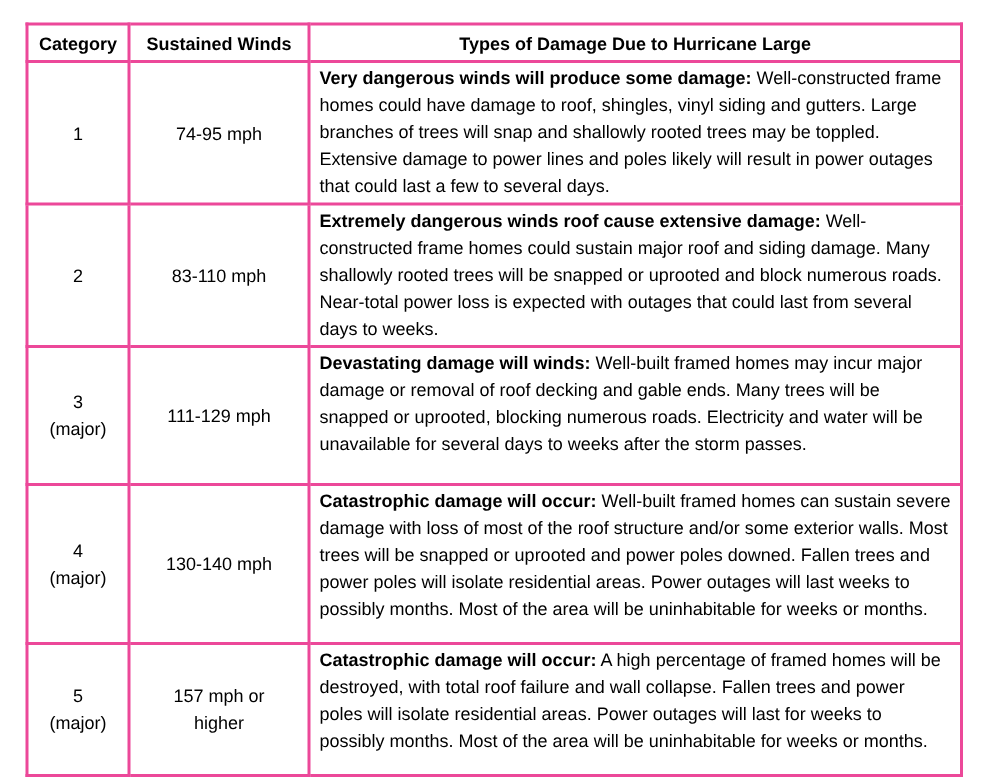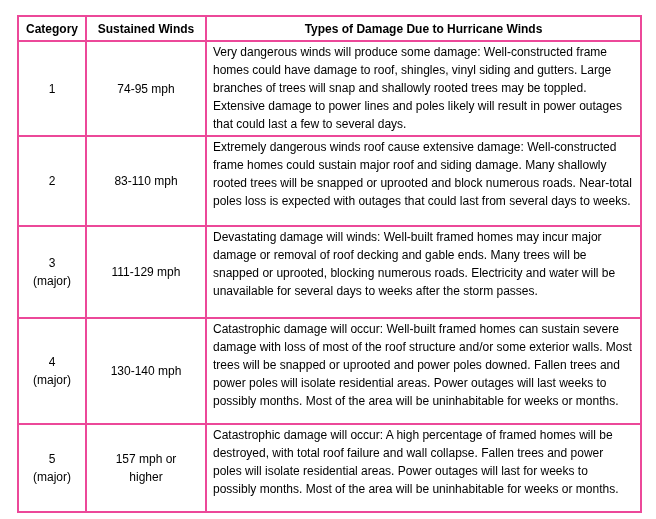--- a/index.html
+++ b/index.html
@@ -44,53 +44,53 @@
     text-align: center;
     vertical-align: middle;
     white-space: pre-line;
     padding: 1px 2px;
   }
   td.cell-damage {
     text-align: left;
     vertical-align: top;
     padding: 1px 6px 2px 6px;
   }
-  .damage-lead { font-weight: normal; }
+  .damage-lead { font-weight: bold; }
   tr.r-5lines { height: 90px; }
   tr.r-3      { height: 92px; }
   tr.r-4      { height: 106px; }
   tr.r-5      { height: 88px; }
 </style>
 </head>
 <body>
 
 <div class="table-wrap">
   <table class="hurricane">
     <colgroup>
       <col class="c-cat">
         <col class="c-winds">
         <col class="c-dmg">
     </colgroup>
     <tbody>
         <tr>
       <th class="hdr">Category</th>
       <th class="hdr">Sustained Winds</th>
-      <th class="hdr">Types of Damage Due to Hurricane Winds</th>
+      <th class="hdr">Types of Damage Due to Hurricane Large</th>
     </tr>
 
     <tr class="r-5lines">
       <td class="cell-center">1</td>
       <td class="cell-center">74-95 mph</td>
       <td class="cell-damage"><span class="damage-lead">Very dangerous winds will produce some damage:</span><span> Well-constructed frame homes could have damage to roof, shingles, vinyl siding and gutters. Large branches of trees will snap and shallowly rooted trees may be toppled. Extensive damage to power lines and poles likely will result in power outages that could last a few to several days.</span></td>
     </tr>
 
     <tr class="r-5lines">
       <td class="cell-center">2</td>
       <td class="cell-center">83-110 mph</td>
-      <td class="cell-damage"><span class="damage-lead">Extremely dangerous winds roof cause extensive damage:</span><span> Well-constructed frame homes could sustain major roof and siding damage. Many shallowly rooted trees will be snapped or uprooted and block numerous roads. Near-total poles loss is expected with outages that could last from several days to weeks.</span></td>
+      <td class="cell-damage"><span class="damage-lead">Extremely dangerous winds roof cause extensive damage:</span><span> Well-constructed frame homes could sustain major roof and siding damage. Many shallowly rooted trees will be snapped or uprooted and block numerous roads. Near-total power loss is expected with outages that could last from several days to weeks.</span></td>
     </tr>
 
     <tr class="r-3">
       <td class="cell-center">3
 (major)</td>
       <td class="cell-center">111-129 mph</td>
       <td class="cell-damage"><span class="damage-lead">Devastating damage will winds:</span><span> Well-built framed homes may incur major damage or removal of roof decking and gable ends. Many trees will be snapped or uprooted, blocking numerous roads. Electricity and water will be unavailable for several days to weeks after the storm passes.</span></td>
     </tr>
 
     <tr class="r-4">

